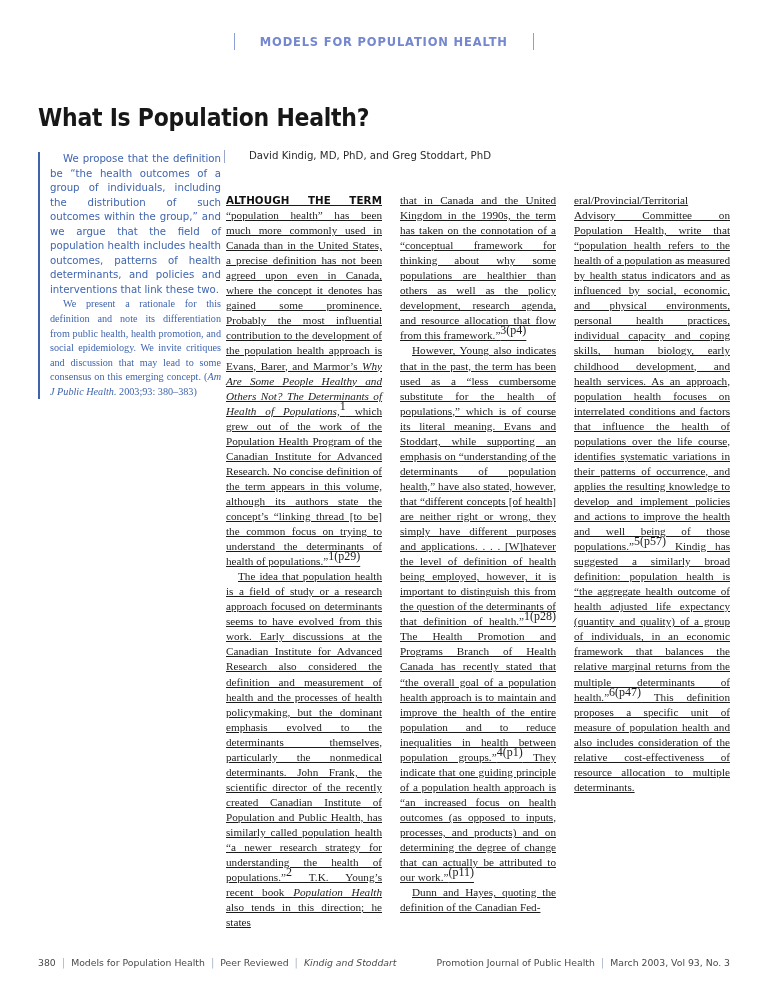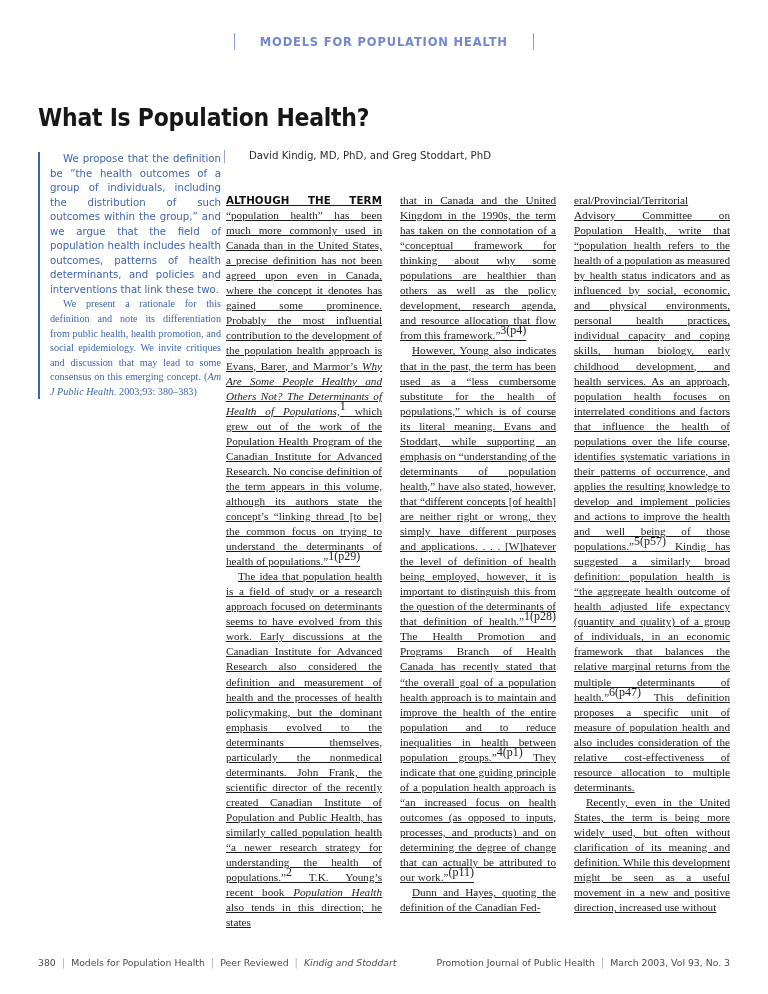--- a/index.html
+++ b/index.html
@@ -219,21 +219,20 @@
     </div>
 
     <div class="col">
       <p class="first"><span>that in Canada and the United Kingdom in the 1990s, the term has taken on the connotation of a “conceptual framework for thinking about why some populations are healthier than others as well as the policy development, research agenda, and resource allocation that flow from this framework.”</span><sup>3(p4)</sup></p>
       <p><span>However, Young also indicates that in the past, the term has been used as a “less cumbersome substitute for the health of populations,” which is of course its literal meaning. Evans and Stoddart, while supporting an emphasis on “understanding of the determinants of population health,” have also stated, however, that “different concepts [of health] are neither right or wrong, they simply have different purposes and applications. . . . [W]hatever the level of definition of health being employed, however, it is important to distinguish this from the question of the determinants of that definition of health.”</span><sup>1(p28)</sup><span> The Health Promotion and Programs Branch of Health Canada has recently stated that “the overall goal of a population health approach is to maintain and improve the health of the entire population and to reduce inequalities in health between population groups.”</span><sup>4(p1)</sup><span> They indicate that one guiding principle of a population health approach is “an increased focus on health outcomes (as opposed to inputs, processes, and products) and on determining the degree of change that can actually be attributed to our work.”</span><sup>(p11)</sup></p>
       <p>Dunn and Hayes, quoting the definition of the Canadian Fed-</p>
     </div>
 
     <div class="col">
       <p class="first"><span>eral/Provincial/Territorial Advisory Committee on Population Health, write that “population health refers to the health of a population as measured by health status indicators and as influenced by social, economic, and physical environments, personal health practices, individual capacity and coping skills, human biology, early childhood development, and health services. As an approach, population health focuses on interrelated conditions and factors that influence the health of populations over the life course, identifies systematic variations in their patterns of occurrence, and applies the resulting knowledge to develop and implement policies and actions to improve the health and well being of those populations.”</span><sup>5(p57)</sup><span> Kindig has suggested a similarly broad definition: population health is “the aggregate health outcome of health adjusted life expectancy (quantity and quality) of a group of individuals, in an economic framework that balances the relative marginal returns from the multiple determinants of health.”</span><sup>6(p47)</sup><span> This definition proposes a specific unit of measure of population health and also includes consideration of the relative cost-effectiveness of resource allocation to multiple determinants.</span></p>
-      <p>Recently, even in the United States, the term is being more widely used, but often without clarification of its meaning and definition. While this development might be seen as a useful movement in a new and positive direction, increased use without</p>
     </div>
 
   </div>
 
   <div class="footer">
     <div class="footer-group">
       <span class="pagenum">380</span>
       <span class="footer-sep">|</span>
       <span>Models for Population Health</span>
       <span class="footer-sep">|</span>

